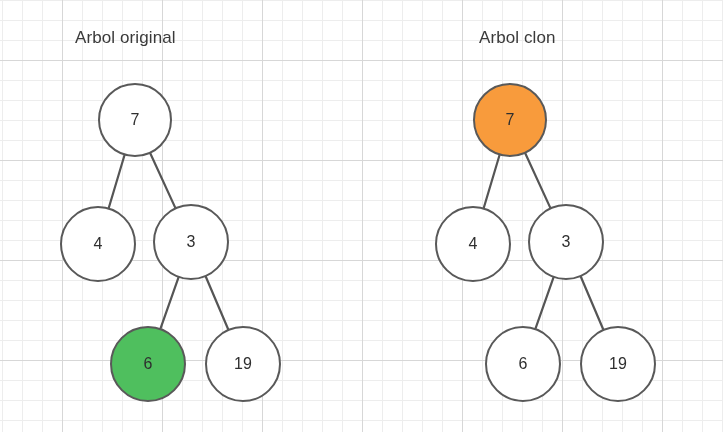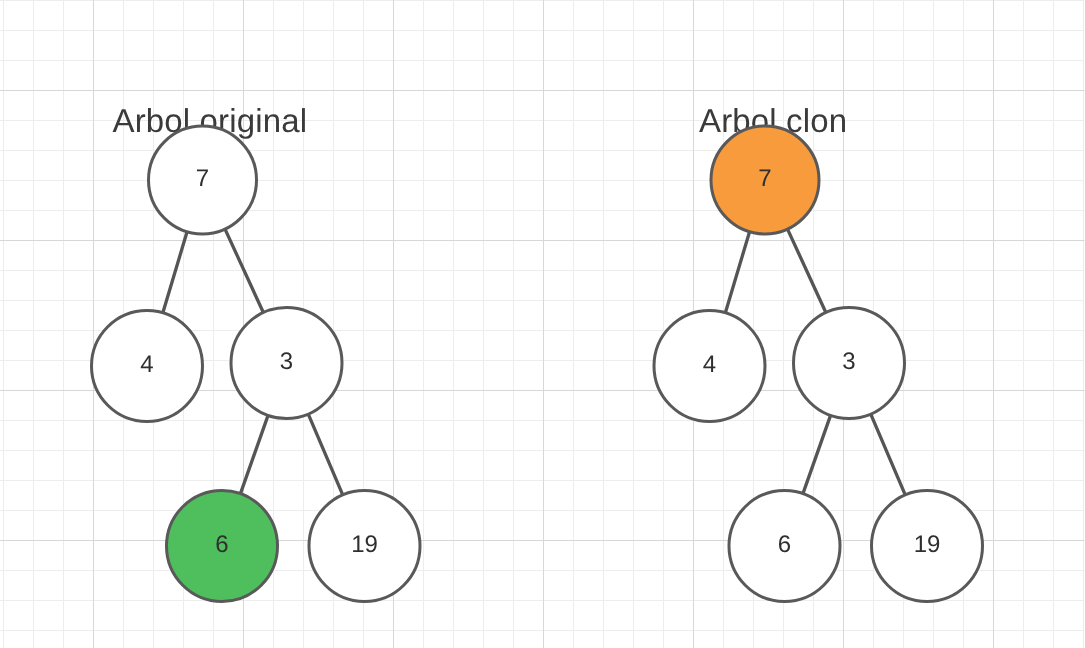--- a/index.html
+++ b/index.html
@@ -37,25 +37,24 @@
   .edge-layer {
     position: absolute;
     left: 0;
     top: 0;
     width: 723px;
     height: 432px;
     pointer-events: none;
   }
   .panel-title {
     position: absolute;
-    font-size: 22px;
+    font-size: 17px;
     color: #3a3a3a;
     white-space: nowrap;
     letter-spacing: 0.1px;
-    margin-top: 40px;
   }
   .node {
     position: absolute;
     box-sizing: border-box;
     border-radius: 50%;
     border: 2.5px solid #595959;
     background: #ffffff;
     display: flex;
     align-items: center;
     justify-content: center;
@@ -91,21 +90,21 @@
       </div>
       <div class="node" style="left: 153px; top: 204px; width: 76px; height: 76px;">
         <span class="node-label">3</span>
       </div>
       <div class="node fill-green" style="left: 110px; top: 326px; width: 76px; height: 76px;">
         <span class="node-label">6</span>
       </div>
       <div class="node" style="left: 205px; top: 326px; width: 76px; height: 76px;">
         <span class="node-label">19</span>
       </div>
-      <div class="panel-title" style="left: 466px; top: 28px;">Arbol clon</div>
+      <div class="panel-title" style="left: 479px; top: 28px;">Arbol clon</div>
       <div class="node fill-orange" style="left: 473px; top: 83px; width: 74px; height: 74px;">
         <span class="node-label">7</span>
       </div>
       <div class="node" style="left: 435px; top: 206px; width: 76px; height: 76px;">
         <span class="node-label">4</span>
       </div>
       <div class="node" style="left: 528px; top: 204px; width: 76px; height: 76px;">
         <span class="node-label">3</span>
       </div>
       <div class="node" style="left: 485px; top: 326px; width: 76px; height: 76px;">

